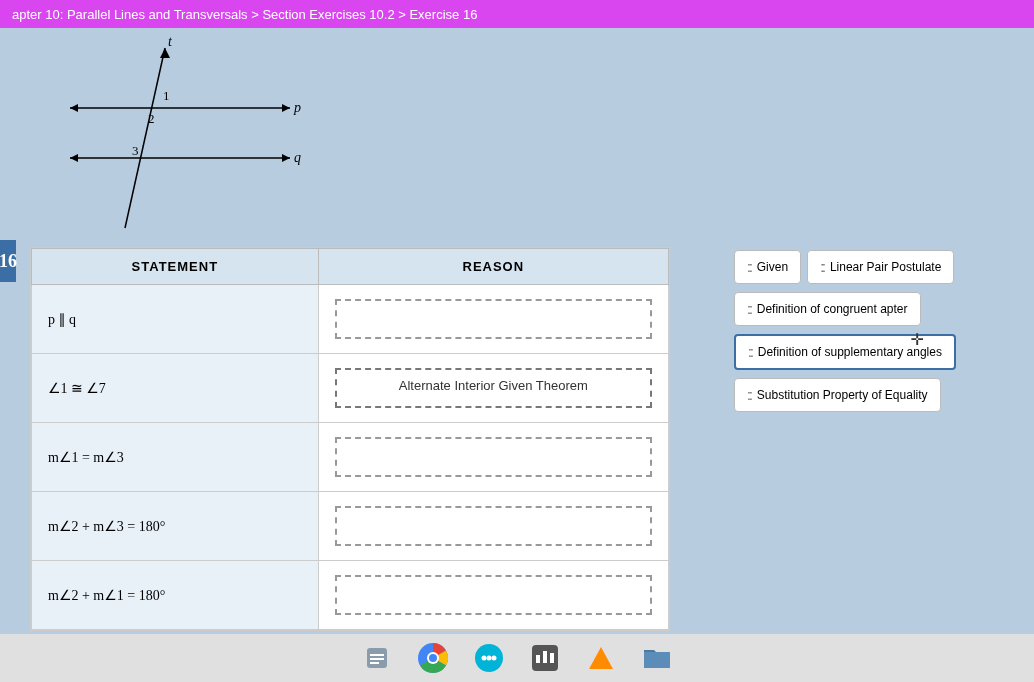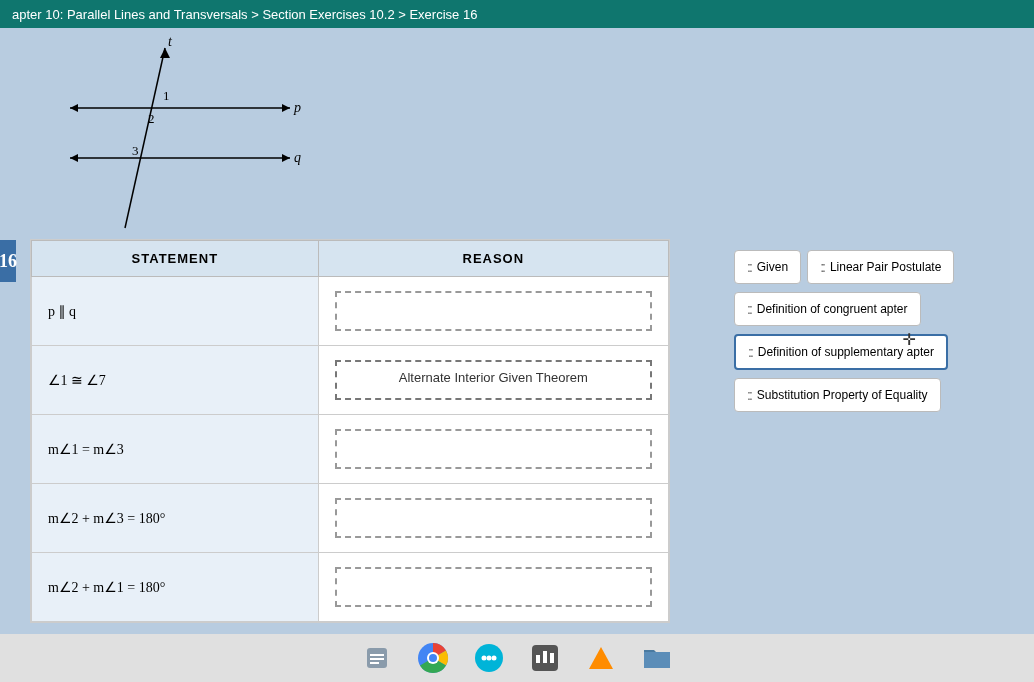--- a/index.html
+++ b/index.html
@@ -7,21 +7,21 @@
       width: 1034px;
       height: 682px;
       overflow: hidden;
       font-family: 'Georgia', serif;
       background: #b8cce0;
       position: relative;
     }
 
     
     .breadcrumb-bar {
-      background: #0f766e;
+      background: #d946ef;
       color: white;
       font-size: 13px;
       padding: 6px 12px;
       font-family: Arial, sans-serif;
       position: absolute;
       top: 0; left: 0; right: 0;
       height: 28px;
       display: flex;
       align-items: center;
     }
@@ -39,21 +39,21 @@
       height: 42px;
       display: flex;
       align-items: center;
       justify-content: center;
       z-index: 10;
     }
 
     
     .main-content {
       position: absolute;
-      top: 239px;
+      top: 247px;
       left: 30px;
       width: 640px;
       background: white;
       border: 1px solid #ccc;
     }
 
     
     .proof-table {
       width: 100%;
       border-collapse: collapse;
@@ -289,21 +289,21 @@
     </div>
   </div>
 
   <div class="reason-card" style="width: fit-content;">
     <span class="drag-dots">::</span>
     <span>Definition of congruent apter</span>
   </div>
 
   <div class="reason-card selected" style="width: fit-content; position: relative;">
     <span class="drag-dots">::</span>
-    <span>Definition of supplementary apter</span>
+    <span>Definition of supplementary angles</span>
 
     <span style="position: absolute; top: -6px; right: 30px; font-size: 16px; color: #333;">✛</span>
   </div>
 
   <div class="reason-card" style="width: fit-content;">
     <span class="drag-dots">::</span>
     <span>Substitution Property of Equality</span>
   </div>
 </div>
 

